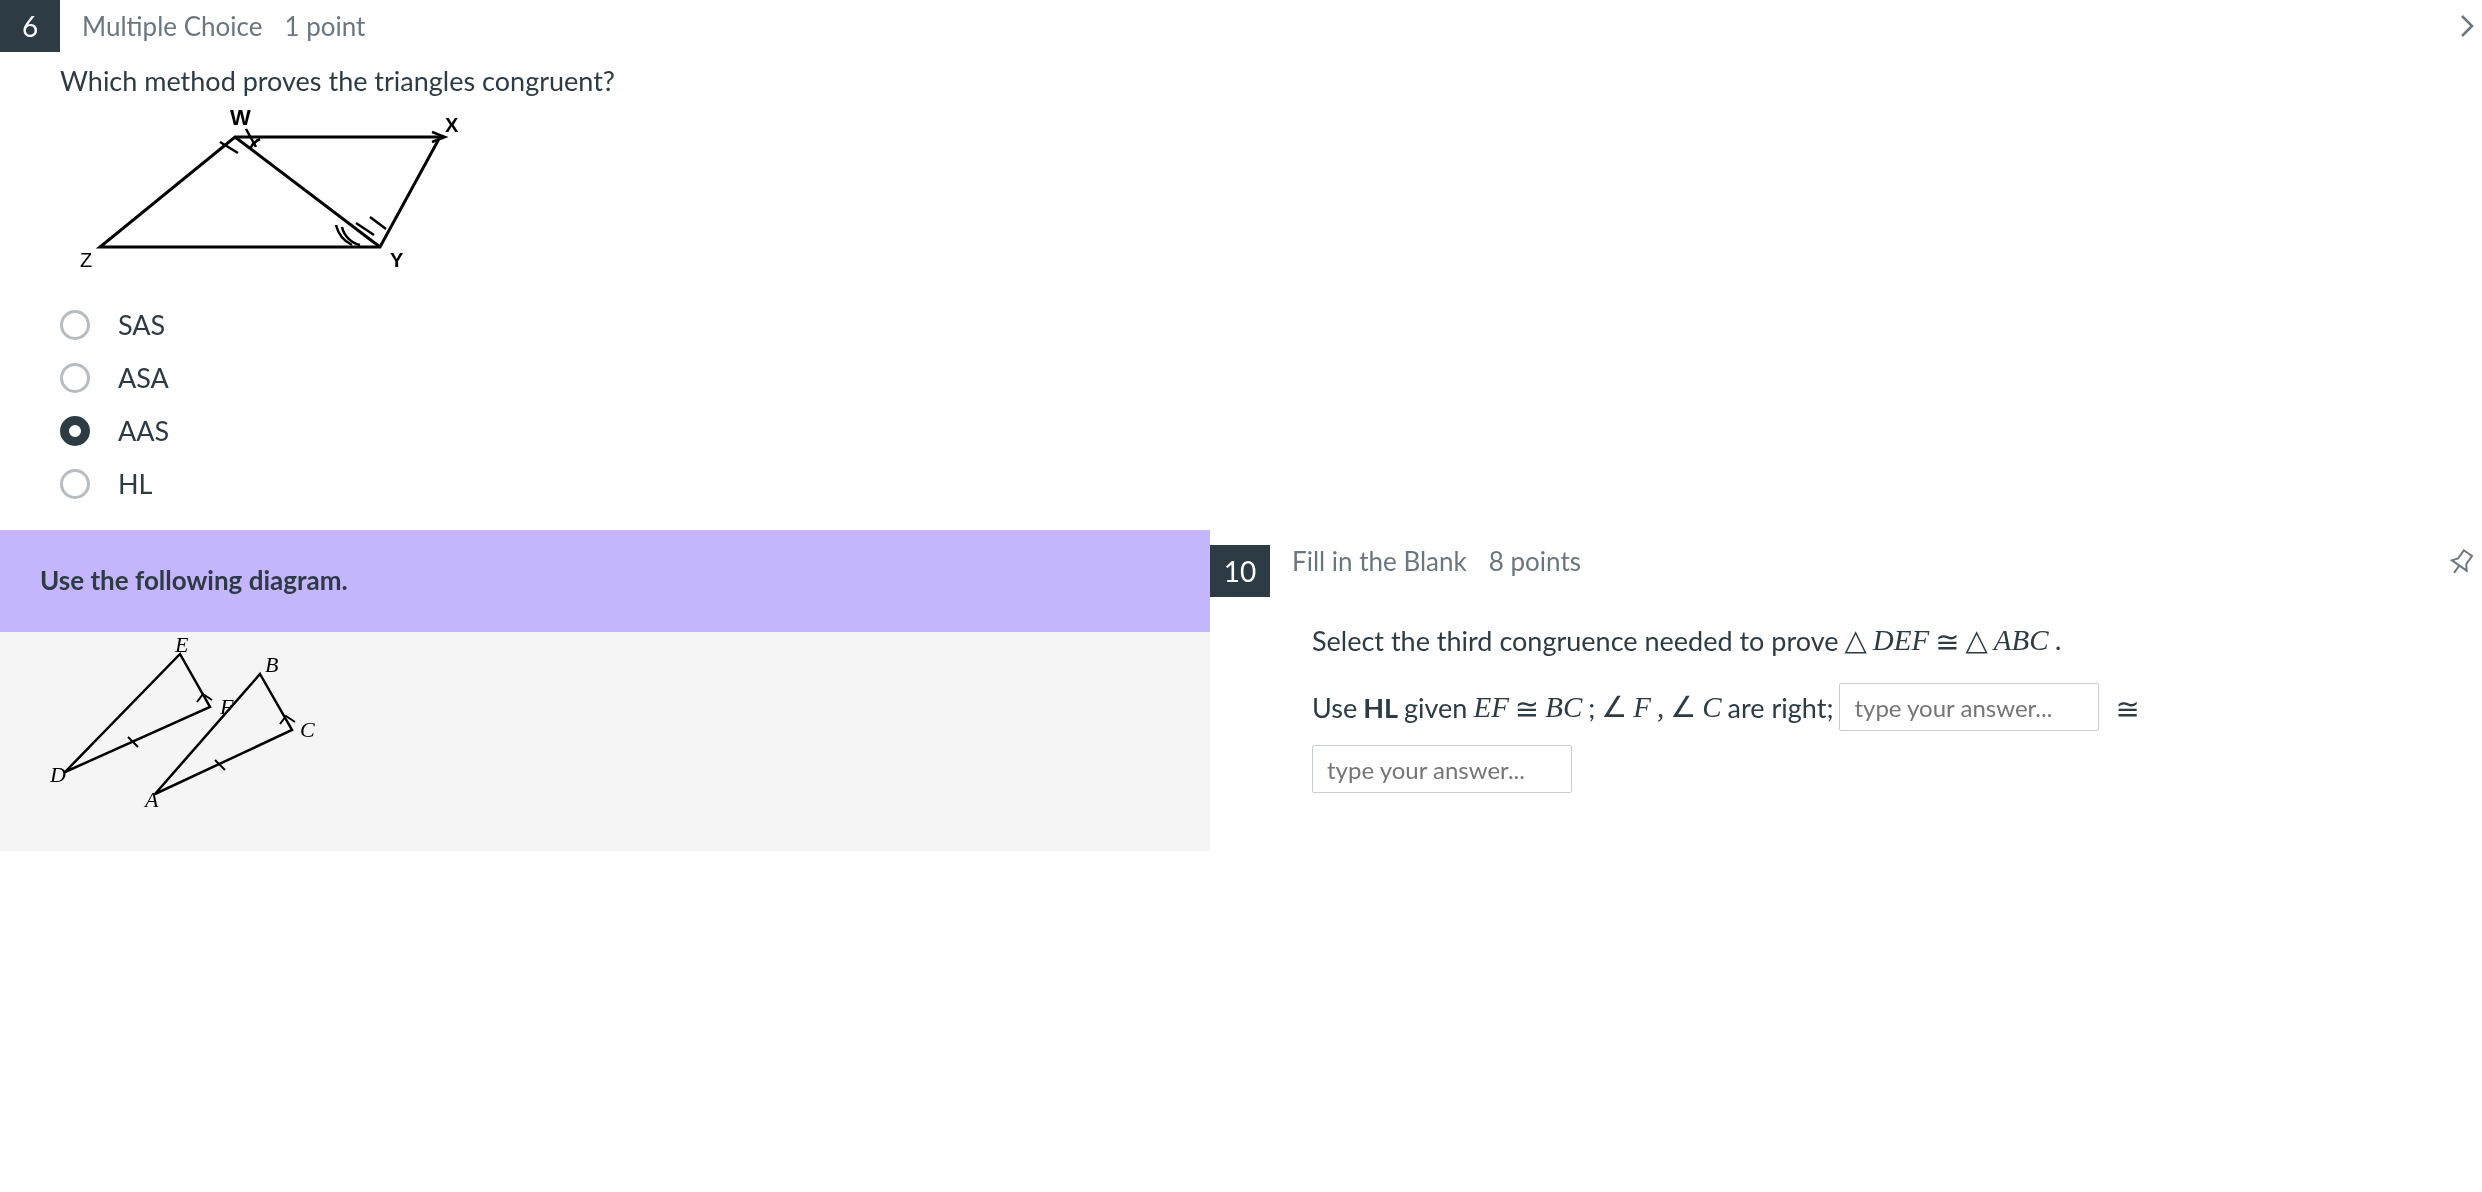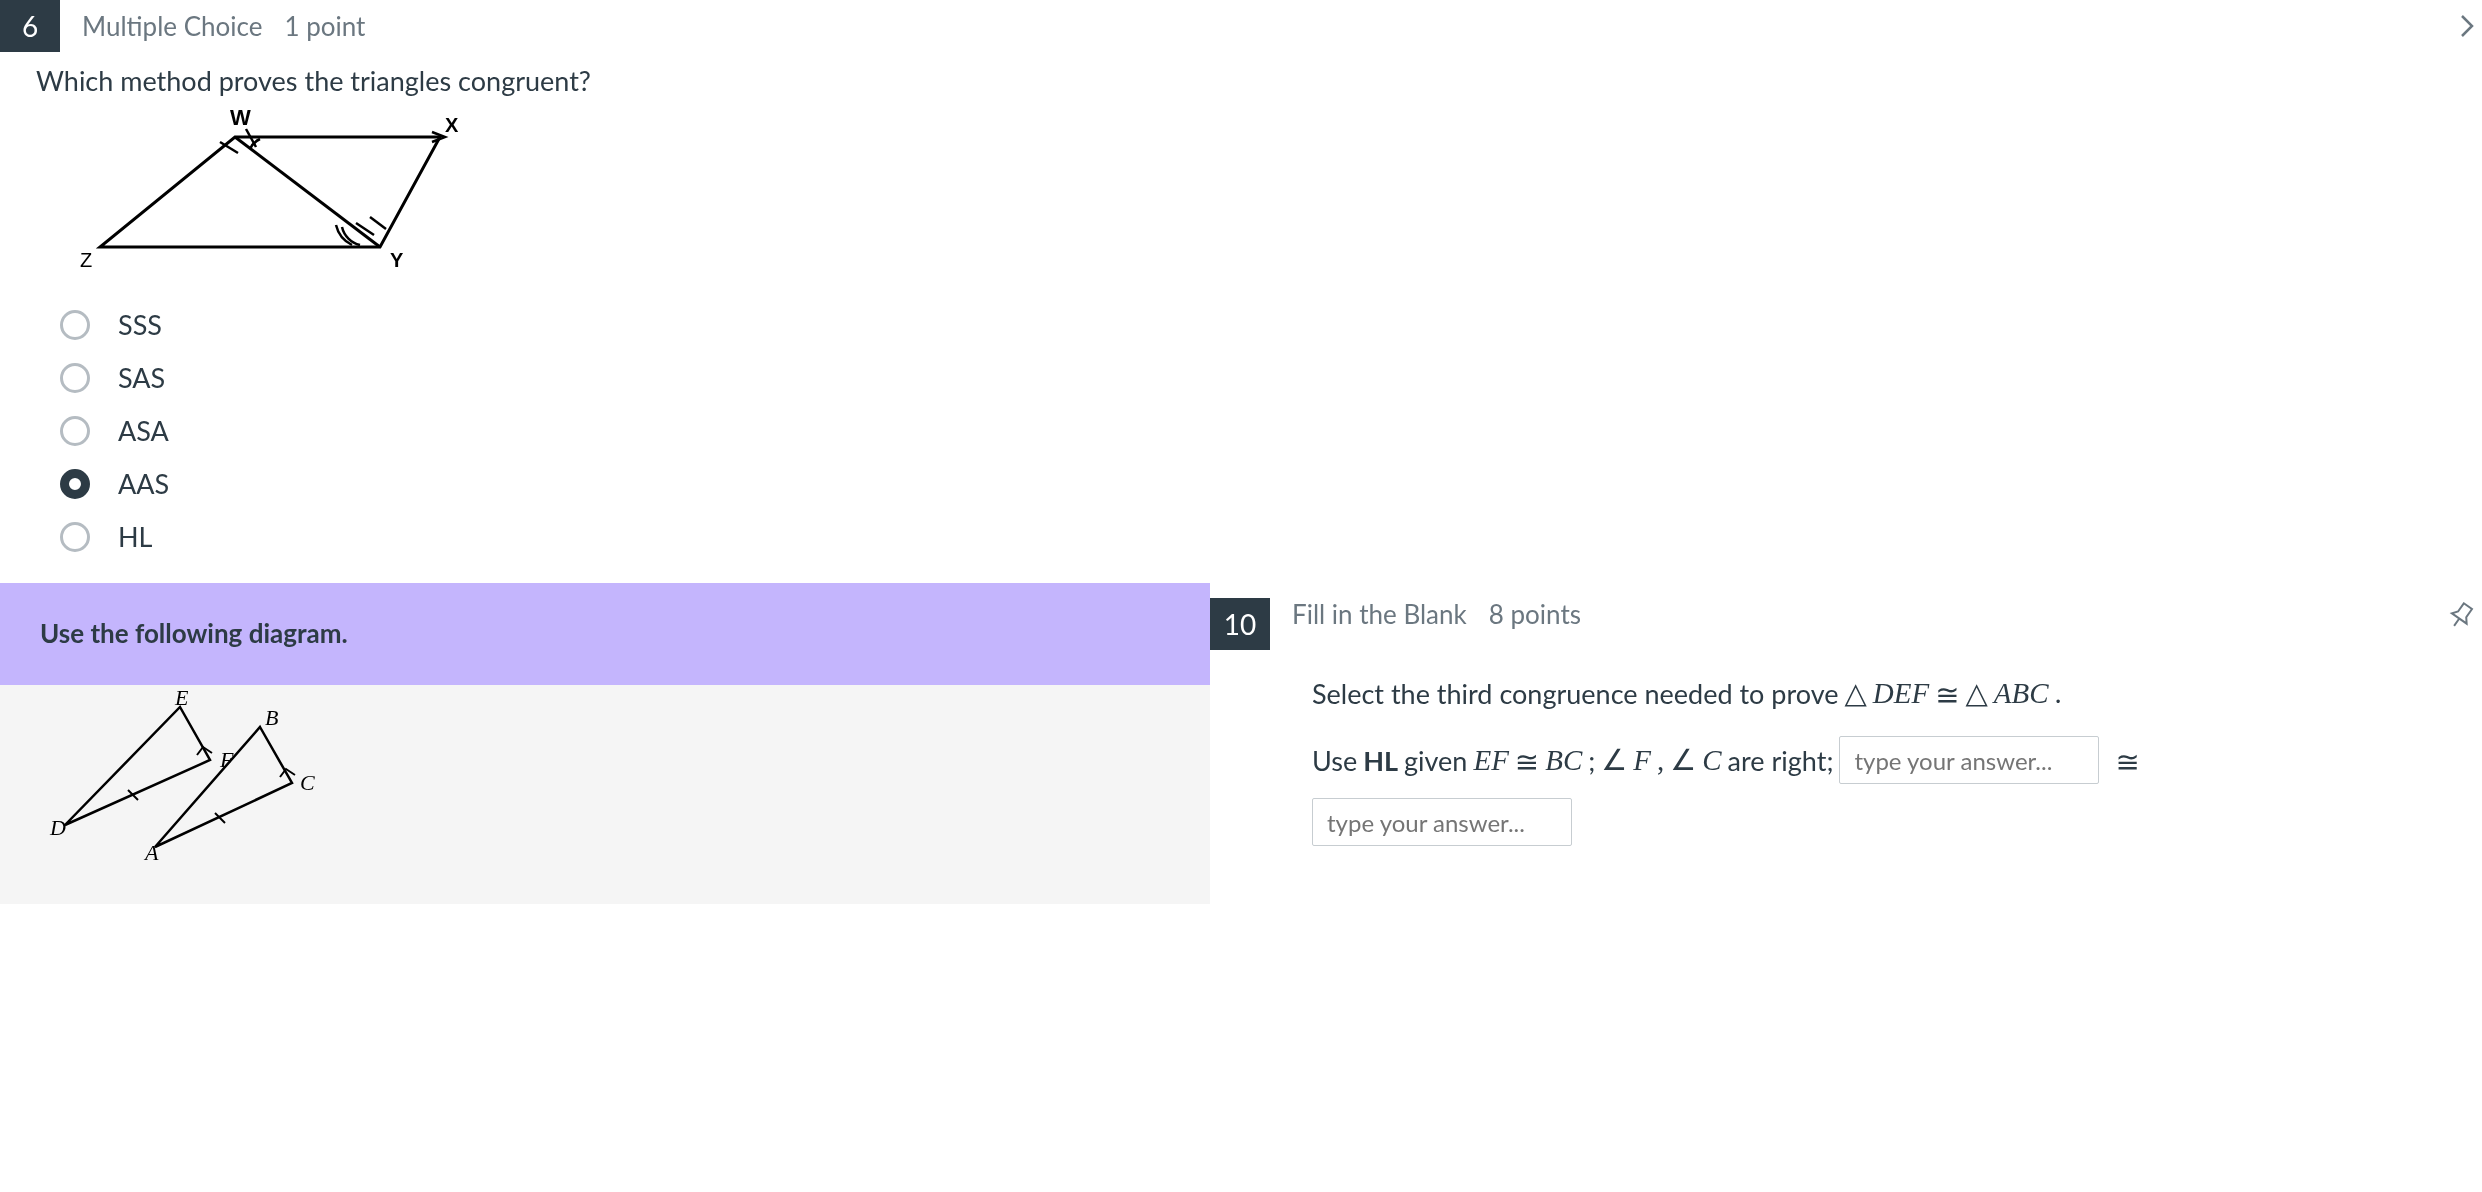--- a/index.html
+++ b/index.html
@@ -2,21 +2,21 @@
 <html><head>
 <meta charset="utf-8">
 <style>
 * { box-sizing: border-box; margin: 0; padding: 0; }
 body { font-family: "Lato", "Helvetica Neue", Arial, sans-serif; color: #2d3b45; background: #fff; width: 2482px; }
 .question { display: flex; flex-direction: column; }
 .q-header { display: flex; align-items: center; gap: 22px; padding: 0; }
 .q-num { background: #2d3b45; color: #fff; font-size: 28px; font-weight: 400; width: 60px; height: 52px; display: flex; align-items: center; justify-content: center; }
 .q-type { color: #6b7780; font-size: 26px; }
 .q-points { color: #6b7780; font-size: 26px; }
-.q-prompt { font-size: 27px; color: #2d3b45; padding: 12px 60px 10px 36px; }
+.q-prompt { font-size: 27px; color: #2d3b45; padding: 12px 60px 10px 60px; }
 .diagram-box { padding-left: 60px; }
 .options { padding: 18px 60px 30px 60px; display: flex; flex-direction: column; gap: 20px; }
 .option { display: flex; align-items: center; gap: 28px; }
 .radio { width: 30px; height: 30px; border-radius: 50%; border: 3px solid #b5bcc2; background: #fff; flex-shrink: 0; cursor: pointer; }
 .radio.selected { border: 9px solid #2d3b45; }
 .option-label { font-size: 27px; color: #2d3b45; }
 .group-header { background: #c4b5fd; padding: 34px 40px 36px 40px; font-size: 26px; font-weight: 700; }
 .group-body { background: #f5f5f5; padding: 0 40px 36px 40px; }
 .row2 { display: flex; align-items: flex-start; }
 .col-left { flex: 0 0 1210px; }
@@ -66,24 +66,20 @@
 
       <path d="M 190 42 A 20 20 0 0 1 200 32" fill="none" stroke="#000" stroke-width="2.5"></path>
 
       <path d="M 300 138 A 24 24 0 0 1 282 120" fill="none" stroke="#000" stroke-width="2.5"></path>
       <path d="M 292 138 A 30 30 0 0 1 276 118" fill="none" stroke="#000" stroke-width="2.5"></path>
 
       <path d="M 372 25 L 385 30 L 372 35" fill="none" stroke="#000" stroke-width="2.5"></path>
     </svg>
   </div>
   <div class="options">
-    <div class="option">
-      <div class="radio"></div>
-      <div class="option-label">SSS</div>
-    </div>
     <div class="option">
       <div class="radio"></div>
       <div class="option-label">SAS</div>
     </div>
     <div class="option">
       <div class="radio"></div>
       <div class="option-label">ASA</div>
     </div>
     <div class="option">
       <div class="radio selected"></div>

